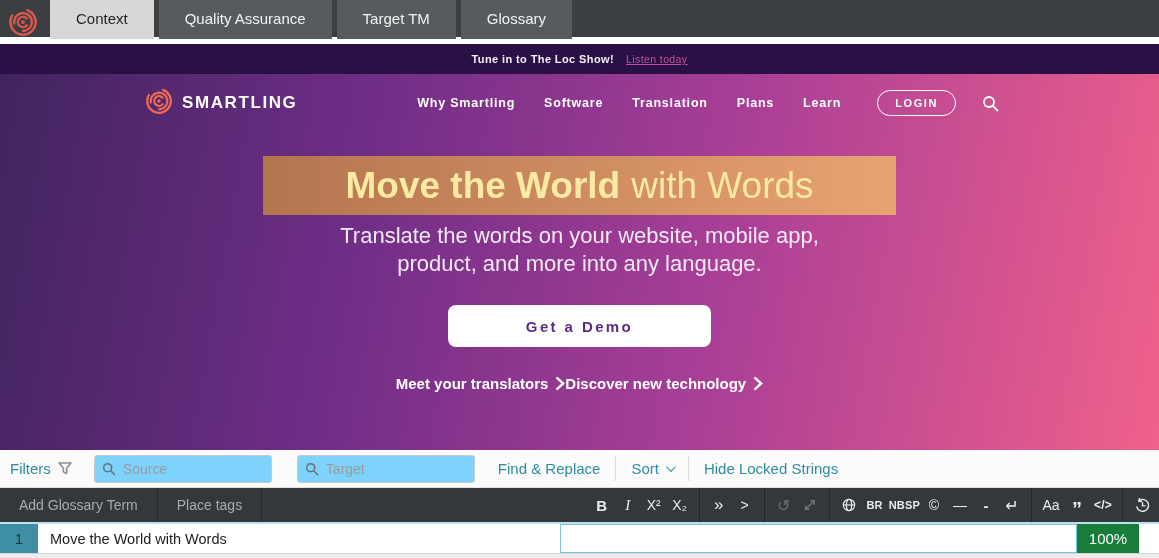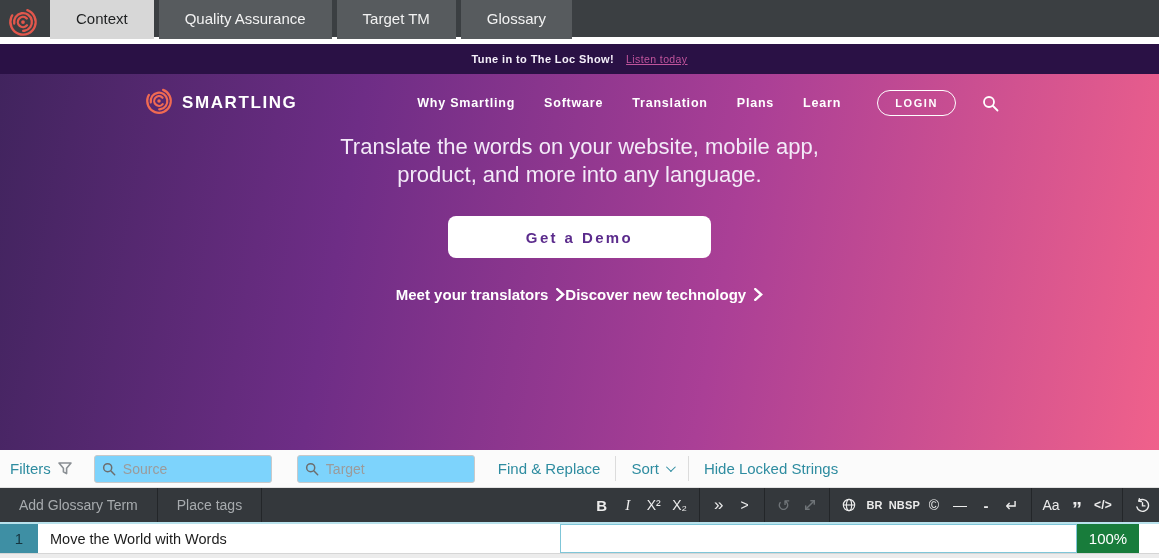--- a/index.html
+++ b/index.html
@@ -134,20 +134,24 @@
       </nav>
       <button class="login-btn">LOGIN</button>
       <span class="hdr-search">
         <svg width="17" height="17" viewBox="0 0 17 17" fill="none" stroke="#fff" stroke-width="1.8" stroke-linecap="round">
           <circle cx="7" cy="7" r="5"></circle>
             <line x1="11" y1="11" x2="15.5" y2="15.5"></line>
         </svg>
       </span>
     </div>
 
+    <div class="hero-highlight">
+      <span class="t1">Move the World</span>
+      <span class="t2">with Words</span>
+    </div>
 
     <div class="hero-sub">
       <div>Translate the words on your website, mobile app,</div>
       <div>product, and more into any language.</div>
     </div>
 
     <button class="cta-btn">Get a Demo</button>
 
     <div class="hero-links">
       <span class="hero-link">

